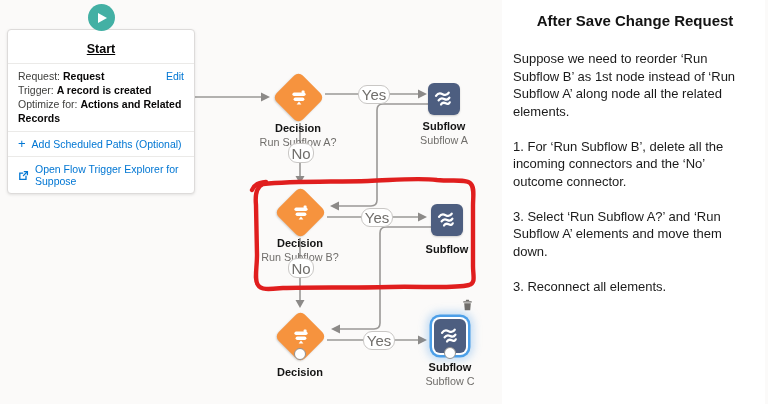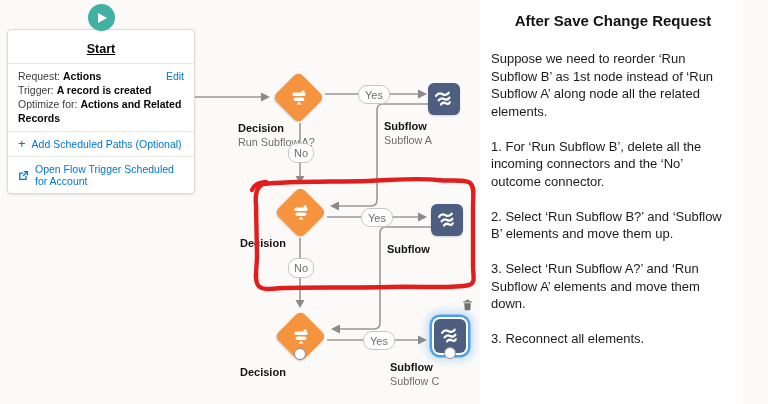--- a/index.html
+++ b/index.html
@@ -28,33 +28,33 @@
   .plus{font-size:13px;font-weight:400;line-height:10px;color:#0176D3;}
 
   
   .diamond{position:absolute;width:37px;height:37px;background:#F6933E;border-radius:6px;
     transform:rotate(45deg);box-shadow:0 1px 2px rgba(0,0,0,.18);z-index:2;}
   .dicon{position:absolute;inset:0;display:flex;align-items:center;justify-content:center;
     transform:rotate(-45deg);}
   .sq{position:absolute;width:32px;height:32px;background:#4D5E80;border-radius:6px;
     display:flex;align-items:center;justify-content:center;box-shadow:0 1px 2px rgba(0,0,0,.18);z-index:2;}
   .sq.selected{box-shadow:0 0 0 2px #fff,0 0 0 4.5px #4C9FE8,0 0 8px 7px rgba(76,159,232,.35);}
-  .nlabel{position:absolute;width:120px;text-align:left;z-index:2;}
+  .nlabel{position:absolute;width:120px;text-align:center;z-index:2;}
   .t1{font-size:11px;font-weight:700;color:#141414;}
   .t2{font-size:10.8px;color:#706E6B;margin-top:2px;}
   .pill{position:absolute;background:#fff;border:1px solid #C9C7C5;border-radius:9px;
-    display:flex;align-items:center;justify-content:center;font-size:11px;color:#706E6B;z-index:2;}
+    display:flex;align-items:center;justify-content:center;font-size:15px;color:#706E6B;z-index:2;}
   .pill.yes{width:30px;height:17px;}
   .pill.no{width:24px;height:18px;}
   .stub{position:absolute;width:12px;height:12px;border-radius:50%;background:#fff;
     border:1.5px solid #919191;box-sizing:border-box;z-index:3;}
   .trash{position:absolute;left:462px;top:299px;z-index:3;cursor:pointer;}
 
   
-  .notes{position:absolute;left:480px;top:0;width:263px;height:404px;background:#fff;
+  .notes{position:absolute;left:502px;top:0;width:263px;height:404px;background:#fff;
     box-sizing:border-box;padding:12px 8px 0 11px;z-index:3;}
   .notes h1{font-size:15px;font-weight:700;color:#131313;text-align:center;margin:0 0 21px;}
   .notes p{font-size:13px;line-height:1.36;color:#1b1b1b;margin:0 0 17px;}
 </style>
 </head>
 <body>
 
 <div id="app">
 
   <svg class="layer" width="768" height="404" style="z-index:1">
@@ -82,21 +82,21 @@
 
   <div class="start-card">
     <div class="play">
         <span class="play-tri"></span>
       </div>
     <div class="sc-head">
       <div class="sc-title">Start</div>
     </div>
     <div class="sc-body">
       <div class="sc-row">
-        <span><span>Request:</span> <b>Actions</b></span>
+        <span><span>Request:</span> <b>Request</b></span>
         <a class="sc-link">Edit</a>
       </div>
       <div class="sc-row">
         <span><span>Trigger:</span> <b>A record is created</b></span>
       </div>
       <div class="sc-row">
         <span><span>Optimize for:</span> <b>Actions and Related Records</b></span>
       </div>
     </div>
     <div class="sc-action">
@@ -106,21 +106,21 @@
     <div class="sc-action">
       <span style="display:flex">
         <svg width="11" height="11" viewBox="0 0 11 11">
             <g stroke="#0176D3" stroke-width="1.3" fill="none" stroke-linecap="round">
               <path d="M8,6.2 V9.3 H1.8 V3.1 H4.8"></path>
               <path d="M6.3,1.6 H9.4 V4.7"></path>
               <path d="M9.2,1.8 L5.4,5.6"></path>
             </g>
           </svg>
       </span>
-      <span>Open Flow Trigger Scheduled for Account</span>
+      <span>Open Flow Trigger Explorer for Suppose</span>
     </div>
   </div>
 
   <div class="diamond" style="left:279.5px;top:78.5px">
     <span class="dicon">
       <svg width="20" height="20" viewBox="0 0 20 20">
           <g fill="#fff">
             <rect x="3.4" y="4.6" width="13.2" height="3.4" rx="1.7"></rect>
             <rect x="12.6" y="2.6" width="3" height="2.6" rx="0.8"></rect>
             <rect x="4.6" y="9.6" width="10.8" height="3.4" rx="1.7"></rect>
@@ -157,20 +157,21 @@
             <rect x="3.4" y="4.6" width="13.2" height="3.4" rx="1.7"></rect>
             <rect x="12.6" y="2.6" width="3" height="2.6" rx="0.8"></rect>
             <rect x="4.6" y="9.6" width="10.8" height="3.4" rx="1.7"></rect>
             <polygon points="7.6,16.6 12.4,16.6 10,13.6"></polygon>
           </g>
         </svg>
     </span>
   </div>
   <div class="nlabel" style="left:240px;top:237px">
     <div class="t1">Decision</div>
+    <div class="t2">Run Subflow B?</div>
   </div>
 
   <div class="sq" style="left:431px;top:204px">
     <span style="display:flex">
       <svg width="22" height="22" viewBox="0 0 22 22">
           <g transform="rotate(-14 11 11)" stroke="#fff" stroke-width="2.2" fill="none" stroke-linecap="round">
             <path d="M4,6 q3.4,-3 6.8,0 q3.4,3 6.4,0"></path>
             <path d="M5.4,11 q2.9,-2.6 5.8,0 q2.9,2.6 5.4,0"></path>
             <path d="M6.8,15.6 q2.4,-2.2 4.8,0 q2.4,2.2 4.2,0"></path>
           </g>
@@ -246,18 +247,17 @@
                L256,205
                C255,195 256,187 263,184 Z"></path>
       <path d="M252,190 C254,185 258,182.5 266,182"></path>
     </g>
   </svg>
 
   <div class="notes">
     <h1>After Save Change Request</h1>
     <p>Suppose we need to reorder ‘Run Subflow B’ as 1st node instead of ‘Run Subflow A’ along node all the related elements.</p>
     <p>1. For ‘Run Subflow B’, delete all the incoming connectors and the ‘No’ outcome connector.</p>
-    <p>2. Select ‘Run Subflow B?’ and  ‘Subflow B’ elements and move them up.</p>
     <p>3. Select ‘Run Subflow A?’ and ‘Run Subflow A’ elements and move them down.</p>
     <p>3. Reconnect all elements.</p>
   </div>
 
 </div>
 
 </body></html>

